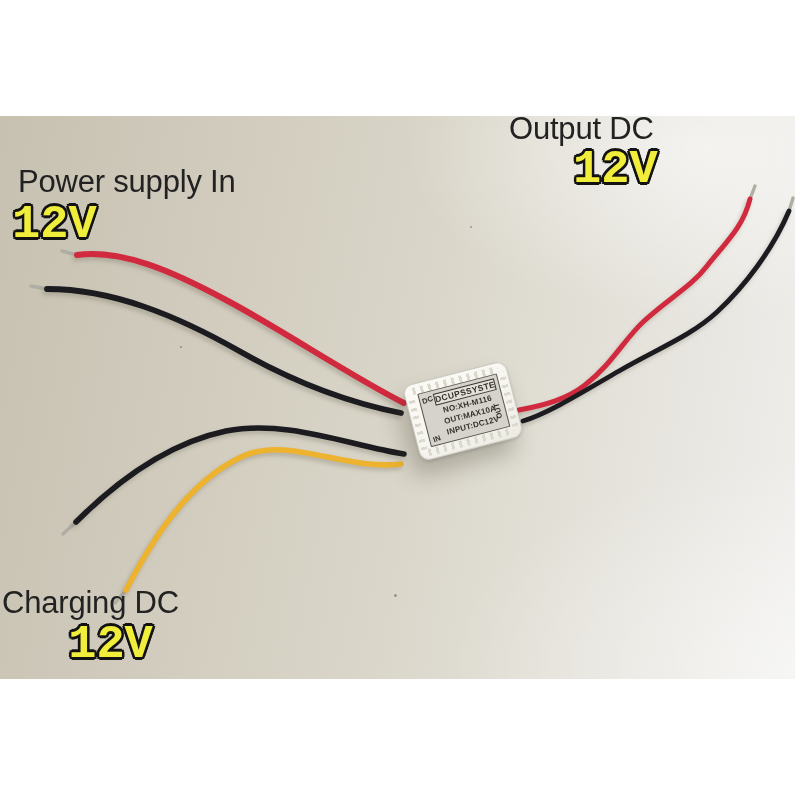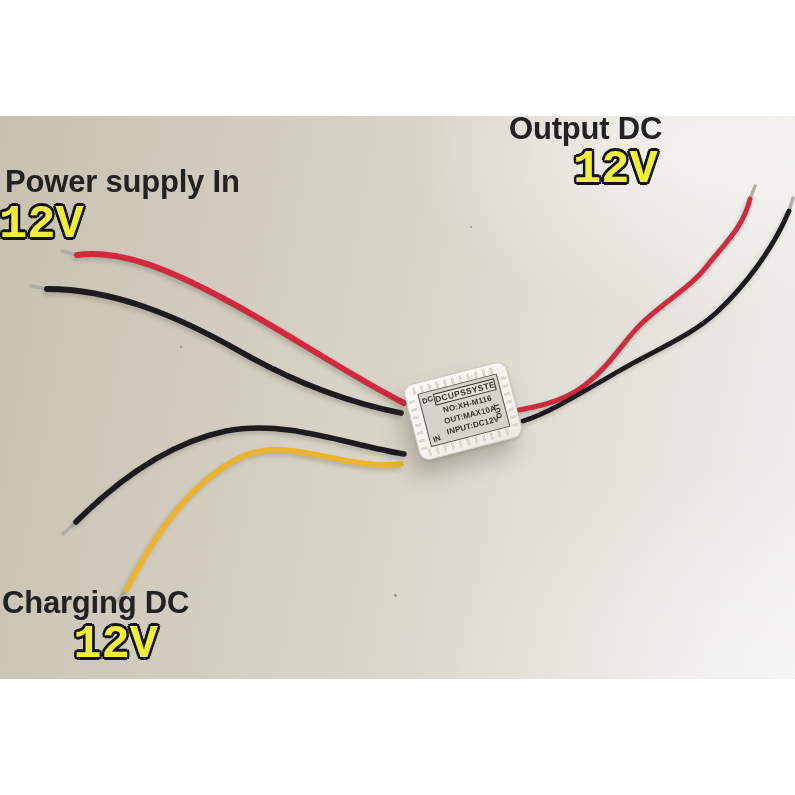--- a/index.html
+++ b/index.html
@@ -39,28 +39,28 @@
     font-size:8.5px;font-weight:700;line-height:10px;text-align:center;letter-spacing:.4px;
     white-space:nowrap;overflow:hidden;}
   .spec{margin:1.5px 0 0 10px;font-size:8px;font-weight:700;line-height:9.5px;
     text-align:center;letter-spacing:.2px;white-space:nowrap;}
   .mark{position:absolute;font-size:7.5px;font-weight:700;}
   .mark-dc{left:2px;top:3px;transform:rotate(-6deg);}
   .mark-in{left:3px;bottom:1px;transform:rotate(-6deg);}
   .mark-out{right:-1px;bottom:13px;transform:rotate(-90deg);transform-origin:center;}
   
   .ann{position:absolute;z-index:4;color:var(--annotation-text);}
-  .ann-title{font-size:31px;font-weight:700;line-height:34px;letter-spacing:-.2px;white-space:nowrap;}
+  .ann-title{font-size:31px;font-weight:400;line-height:34px;letter-spacing:-.2px;white-space:nowrap;}
   .ann-voltage{font-family:Liberation Mono, monospace;font-weight:700;font-size:47px;line-height:46px;
     color:var(--voltage-fill);white-space:nowrap;
     text-shadow:-2px -2px 0 var(--voltage-outline), 2px -2px 0 var(--voltage-outline),
                 -2px  2px 0 var(--voltage-outline), 2px  2px 0 var(--voltage-outline),
                 -2.6px 0 0 var(--voltage-outline), 2.6px 0 0 var(--voltage-outline),
                 0 -2.6px 0 var(--voltage-outline), 0 2.6px 0 var(--voltage-outline);}
-  .ann-power{left:5px;top:165px;}
+  .ann-power{left:18px;top:165px;}
   .ann-power .ann-voltage{margin:3px 0 0 -6px;}
   .ann-output{left:509px;top:112px;}
   .ann-output .ann-voltage{margin:1px 0 0 64px;}
   .ann-charging{left:2px;top:586px;text-align:center;}
   .ann-charging .ann-voltage{margin:2px 0 0 40px;}
 </style>
 </head>
 <body>
 
 <div class="page">

